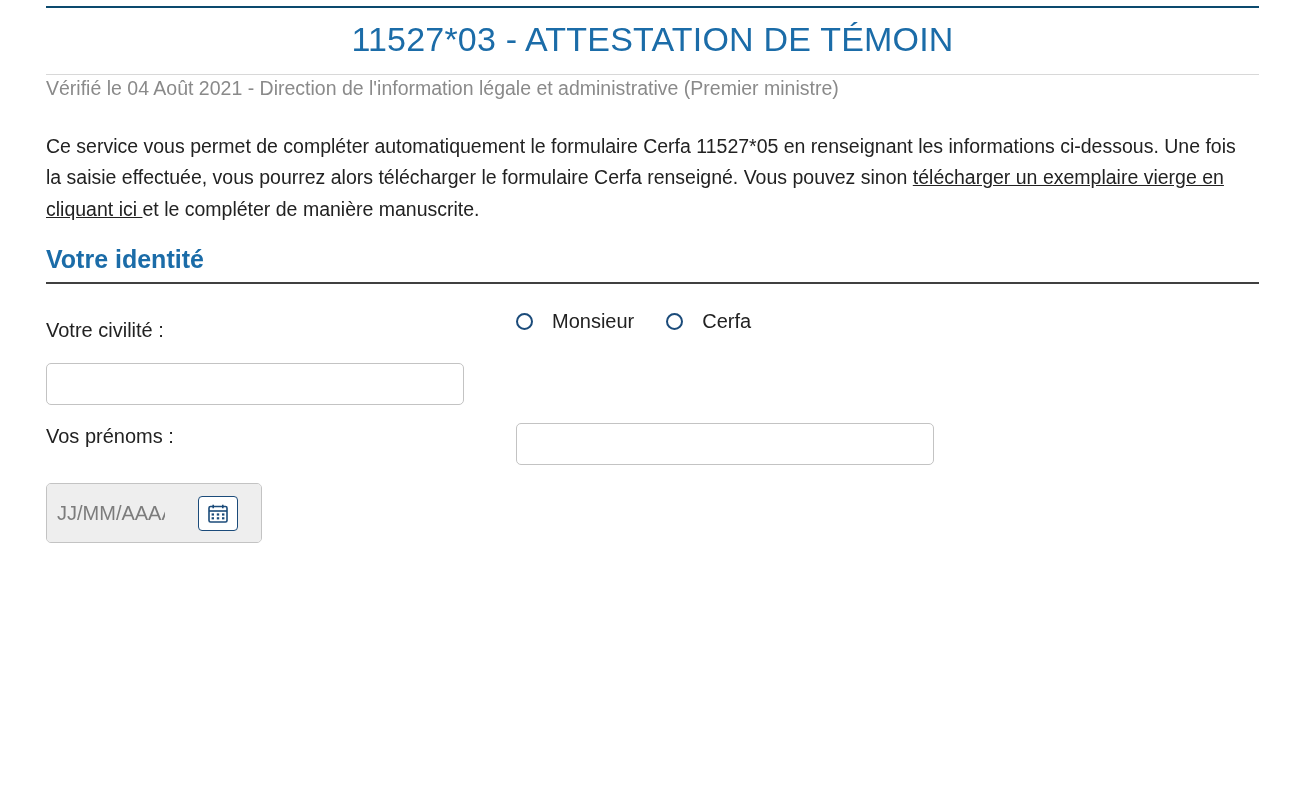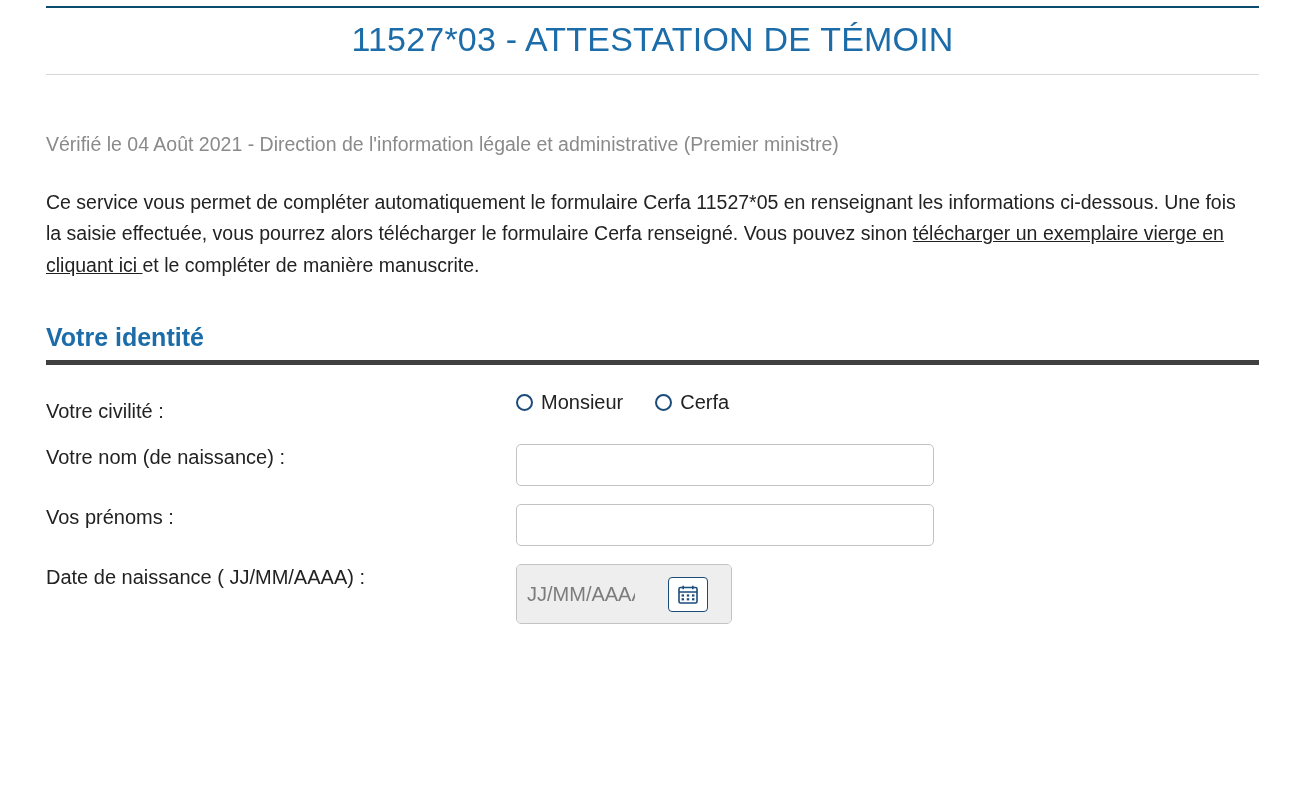--- a/index.html
+++ b/index.html
@@ -37,41 +37,40 @@
     margin: 0;
     font-size: 34px;
     font-weight: 400;
     color: #1b6ca8;
     letter-spacing: 0.2px;
     line-height: 1.1;
   }
 
   
   .verified {
-    margin-top: 56px;
     font-size: 19.5px;
     color: #8a8a8a;
     line-height: 1.35;
   }
   .intro {
     margin-top: 29px;
     font-size: 19.5px;
     color: #222222;
     line-height: 1.62;
     max-width: 1195px;
   }
   .intro a {
     color: #222222;
     text-decoration: underline;
   }
 
   
   .section-header {
-    margin-top: 42px;
-    border-bottom: 5px solid #404040;
+    margin-top: 20px;
+    border-bottom: 2px solid #404040;
     padding-bottom: 8px;
   }
   .section-header h2 {
     margin: 0;
     font-size: 25px;
     font-weight: 700;
     color: #1b6ca8;
   }
 
   
@@ -114,21 +113,21 @@
     height: 17px;
     border: 2px solid #1b4b7a;
     border-radius: 50%;
     background: #ffffff;
     display: inline-block;
     box-sizing: border-box;
   }
   .radio-label {
     font-size: 20px;
     color: #222222;
-    margin-left: 8px;
+    margin-left: 19px;
   }
   .text-input {
     width: 418px;
     height: 42px;
     border: 1px solid #c3c3c3;
     border-radius: 5px;
     background: #ffffff;
     box-sizing: border-box;
     font-family: "Liberation Sans", sans-serif;
     font-size: 18px;
@@ -215,36 +214,34 @@
             </label>
             <label class="radio-opt">
               <span class="radio-circle"></span>
               <span class="radio-label">Cerfa</span>
             </label>
           </div>
         </div>
       </div>
 
       <div class="row">
-        <div class="label-col">Votre nom (de naissance) :</div>
         <div class="field-col">
           <input class="text-input" type="text" placeholder="" style="">
         </div>
       </div>
 
 
       <div class="row">
         <div class="label-col">Vos prénoms :</div>
         <div class="field-col">
           <input class="text-input" type="text" placeholder="" style="">
         </div>
       </div>
 
       <div class="row">
-        <div class="label-col">Date de naissance ( JJ/MM/AAAA) :</div>
         <div class="field-col">
           <div class="date-wrap">
             <input class="date-input" type="text" placeholder="JJ/MM/AAAA" style="">
             <div class="cal-btn-cell">
               <button class="cal-btn" type="button">
                 <svg class="cal-icon" width="20" height="19" viewBox="0 0 20 19">
                   <rect x="1" y="2.5" width="18" height="15.5" rx="1.5" fill="none" stroke="#1b4b7a" stroke-width="1.6"></rect>
                   <line x1="1" y1="7" x2="19" y2="7" stroke="#1b4b7a" stroke-width="1.6"></line>
                   <line x1="5.2" y1="0.8" x2="5.2" y2="4.2" stroke="#1b4b7a" stroke-width="1.6"></line>
                   <line x1="14.8" y1="0.8" x2="14.8" y2="4.2" stroke="#1b4b7a" stroke-width="1.6"></line>

